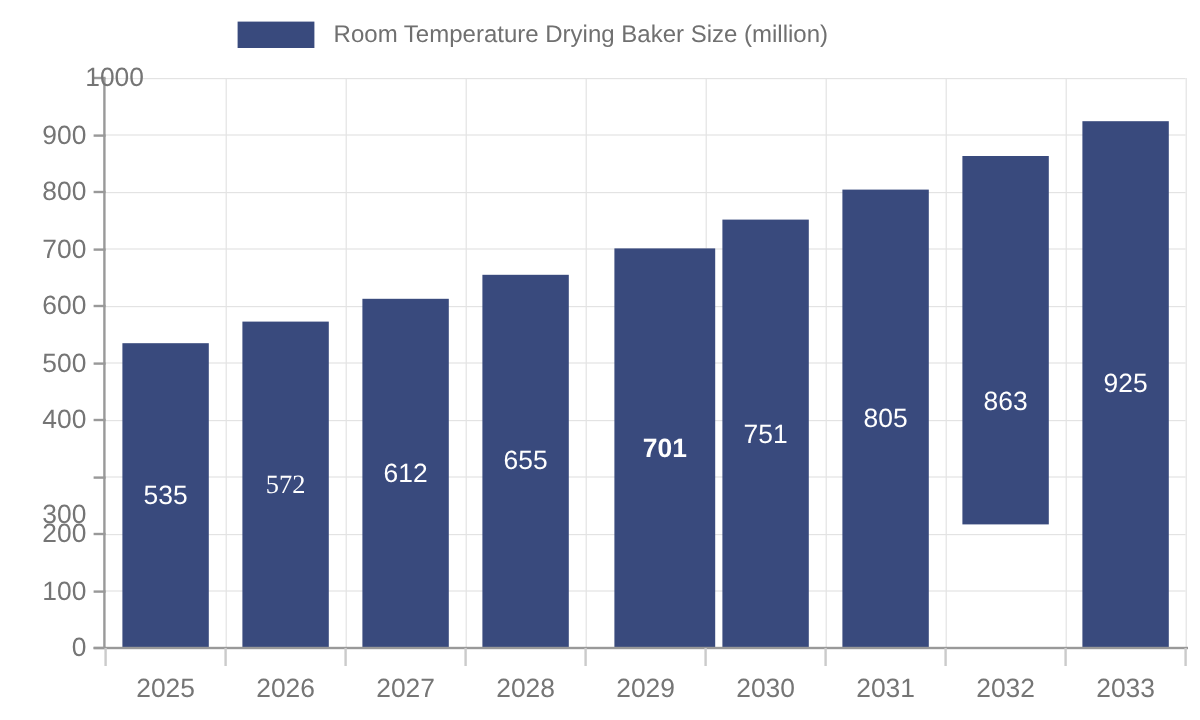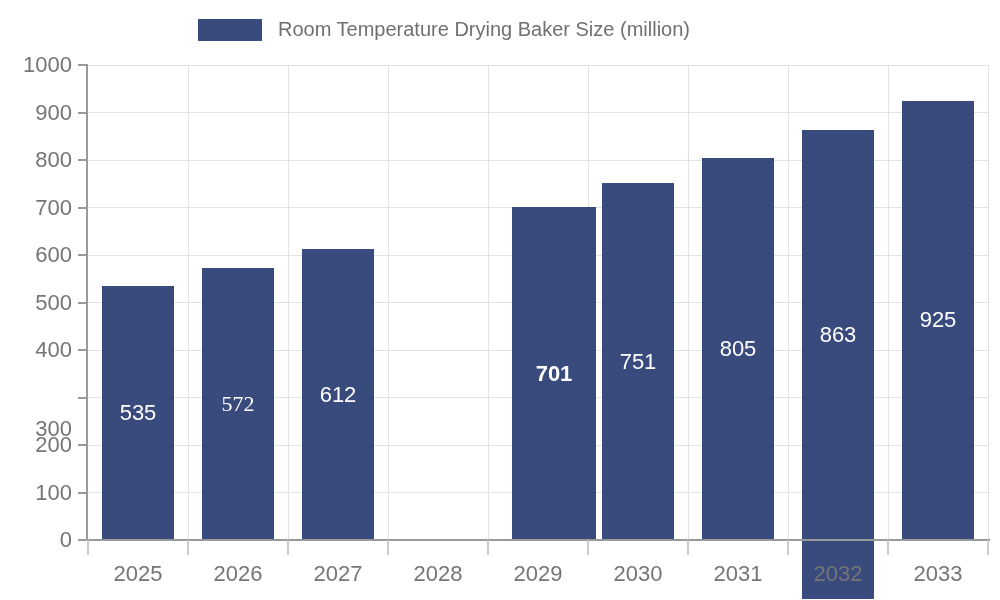--- a/index.html
+++ b/index.html
@@ -1,21 +1,21 @@
 <!DOCTYPE html>
 <html><head>
 <meta charset="utf-8">
 <style>
   html,body{margin:0;padding:0;background:#ffffff;}
   #canvas{
     position:relative;width:1000px;height:600px;overflow:hidden;
     background:var(--bg,#fff);
     font-family:"Liberation Sans","DejaVu Sans",sans-serif;
   }
-  .legend{position:absolute;left:198px;top:18px;display:flex;align-items:flex-end;cursor:pointer;}
+  .legend{position:absolute;left:198px;top:18px;display:flex;align-items:flex-start;cursor:pointer;}
   .legend .swatch{width:64px;height:22px;background:var(--bar);}
   .legend .legend-label{margin-left:16px;font-size:20px;color:var(--legend-text);white-space:nowrap;}
   .gridline,.axisline,.tickmark,.bar,.ylab,.xlab{position:absolute;}
   .ylab{left:0;width:72px;text-align:right;font-size:22px;color:var(--tick-label);height:28px;line-height:28px;}
   .xlab{text-align:center;font-size:22px;color:var(--tick-label);height:28px;line-height:28px;}
   .bar{background:var(--bar);}
   .bar-label{position:absolute;left:0;width:100%;text-align:center;font-size:22px;color:var(--value-label);height:28px;line-height:28px;}
 </style>
 </head>
 <body>
@@ -47,30 +47,33 @@
     <div class="gridline" style="left: 987.5px; top: 65px; width: 1px; height: 475px; background: rgb(227, 227, 227);"></div>
     <div class="bar" style="left: 102px; top: 285.875px; width: 72px; height: 254.125px;">
       <div class="bar-label" style="top: 113.062px;">535</div>
     </div>
     <div class="bar" style="left: 202px; top: 268.3px; width: 72px; height: 271.7px; font-family: Liberation Serif, serif;">
       <div class="bar-label" style="top: 121.85px;">572</div>
     </div>
     <div class="bar" style="left: 302px; top: 249.3px; width: 72px; height: 290.7px; text-decoration: underline;">
       <div class="bar-label" style="top: 131.35px;">612</div>
     </div>
+    <div class="bar" style="left: 402px; top: 228.875px; width: 72px; height: 311.125px;">
+      <div class="bar-label" style="top: 141.562px;">655</div>
+    </div>
     <div class="bar" style="left: 512px; top: 207.025px; width: 84px; height: 332.975px; font-weight: bold;">
       <div class="bar-label" style="top: 152.487px;">701</div>
     </div>
     <div class="bar" style="left: 602px; top: 183.275px; width: 72px; height: 356.725px;">
       <div class="bar-label" style="top: 164.362px;">751</div>
     </div>
     <div class="bar" style="left: 702px; top: 157.625px; width: 72px; height: 382.375px;">
       <div class="bar-label" style="top: 177.188px;">805</div>
     </div>
-    <div class="bar" style="left: 802px; top: 130.075px; width: 72px; height: 469px;">
+    <div class="bar" style="left: 802px; top: 130.075px; width: 72px; height: 307px;">
       <div class="bar-label" style="top: 190.962px;">863</div>
     </div>
     <div class="bar" style="left: 902px; top: 100.625px; width: 72px; height: 439.375px;">
       <div class="bar-label" style="top: 205.688px;">925</div>
     </div>
     <div class="axisline" style="left: 78px; top: 539px; width: 912px; height: 2px; background: rgb(153, 153, 153);"></div>
     <div class="axisline" style="left: 86px; top: 65px; width: 2px; height: 475px; background: rgb(153, 153, 153);"></div>
     <div class="tickmark" style="left: 78px; top: 539px; width: 10px; height: 2px; background: rgb(153, 153, 153);"></div>
     <div class="ylab" style="top: 526px;">0</div>
     <div class="tickmark" style="left: 78px; top: 491.5px; width: 10px; height: 2px; background: rgb(153, 153, 153);"></div>
@@ -85,21 +88,21 @@
     <div class="ylab" style="top: 288.5px;">500</div>
     <div class="tickmark" style="left: 78px; top: 254px; width: 10px; height: 2px; background: rgb(153, 153, 153);"></div>
     <div class="ylab" style="top: 241px;">600</div>
     <div class="tickmark" style="left: 78px; top: 206.5px; width: 10px; height: 2px; background: rgb(153, 153, 153);"></div>
     <div class="ylab" style="top: 193.5px;">700</div>
     <div class="tickmark" style="left: 78px; top: 159px; width: 10px; height: 2px; background: rgb(153, 153, 153);"></div>
     <div class="ylab" style="top: 146px;">800</div>
     <div class="tickmark" style="left: 78px; top: 111.5px; width: 10px; height: 2px; background: rgb(153, 153, 153);"></div>
     <div class="ylab" style="top: 98.5px;">900</div>
     <div class="tickmark" style="left: 78px; top: 64px; width: 10px; height: 2px; background: rgb(153, 153, 153);"></div>
-    <div class="ylab" style="top: 51px;">1000</div>
+    <div class="ylab" style="top: 51px; padding-left: 48px;">1000</div>
     <div class="tickmark" style="left: 87px; top: 540px; width: 2px; height: 15px; background: rgb(203, 203, 203);"></div>
     <div class="tickmark" style="left: 187px; top: 540px; width: 2px; height: 15px; background: rgb(203, 203, 203);"></div>
     <div class="tickmark" style="left: 287px; top: 540px; width: 2px; height: 15px; background: rgb(203, 203, 203);"></div>
     <div class="tickmark" style="left: 387px; top: 540px; width: 2px; height: 15px; background: rgb(203, 203, 203);"></div>
     <div class="tickmark" style="left: 487px; top: 540px; width: 2px; height: 15px; background: rgb(203, 203, 203);"></div>
     <div class="tickmark" style="left: 587px; top: 540px; width: 2px; height: 15px; background: rgb(203, 203, 203);"></div>
     <div class="tickmark" style="left: 687px; top: 540px; width: 2px; height: 15px; background: rgb(203, 203, 203);"></div>
     <div class="tickmark" style="left: 787px; top: 540px; width: 2px; height: 15px; background: rgb(203, 203, 203);"></div>
     <div class="tickmark" style="left: 887px; top: 540px; width: 2px; height: 15px; background: rgb(203, 203, 203);"></div>
     <div class="tickmark" style="left: 987px; top: 540px; width: 2px; height: 15px; background: rgb(203, 203, 203);"></div>

